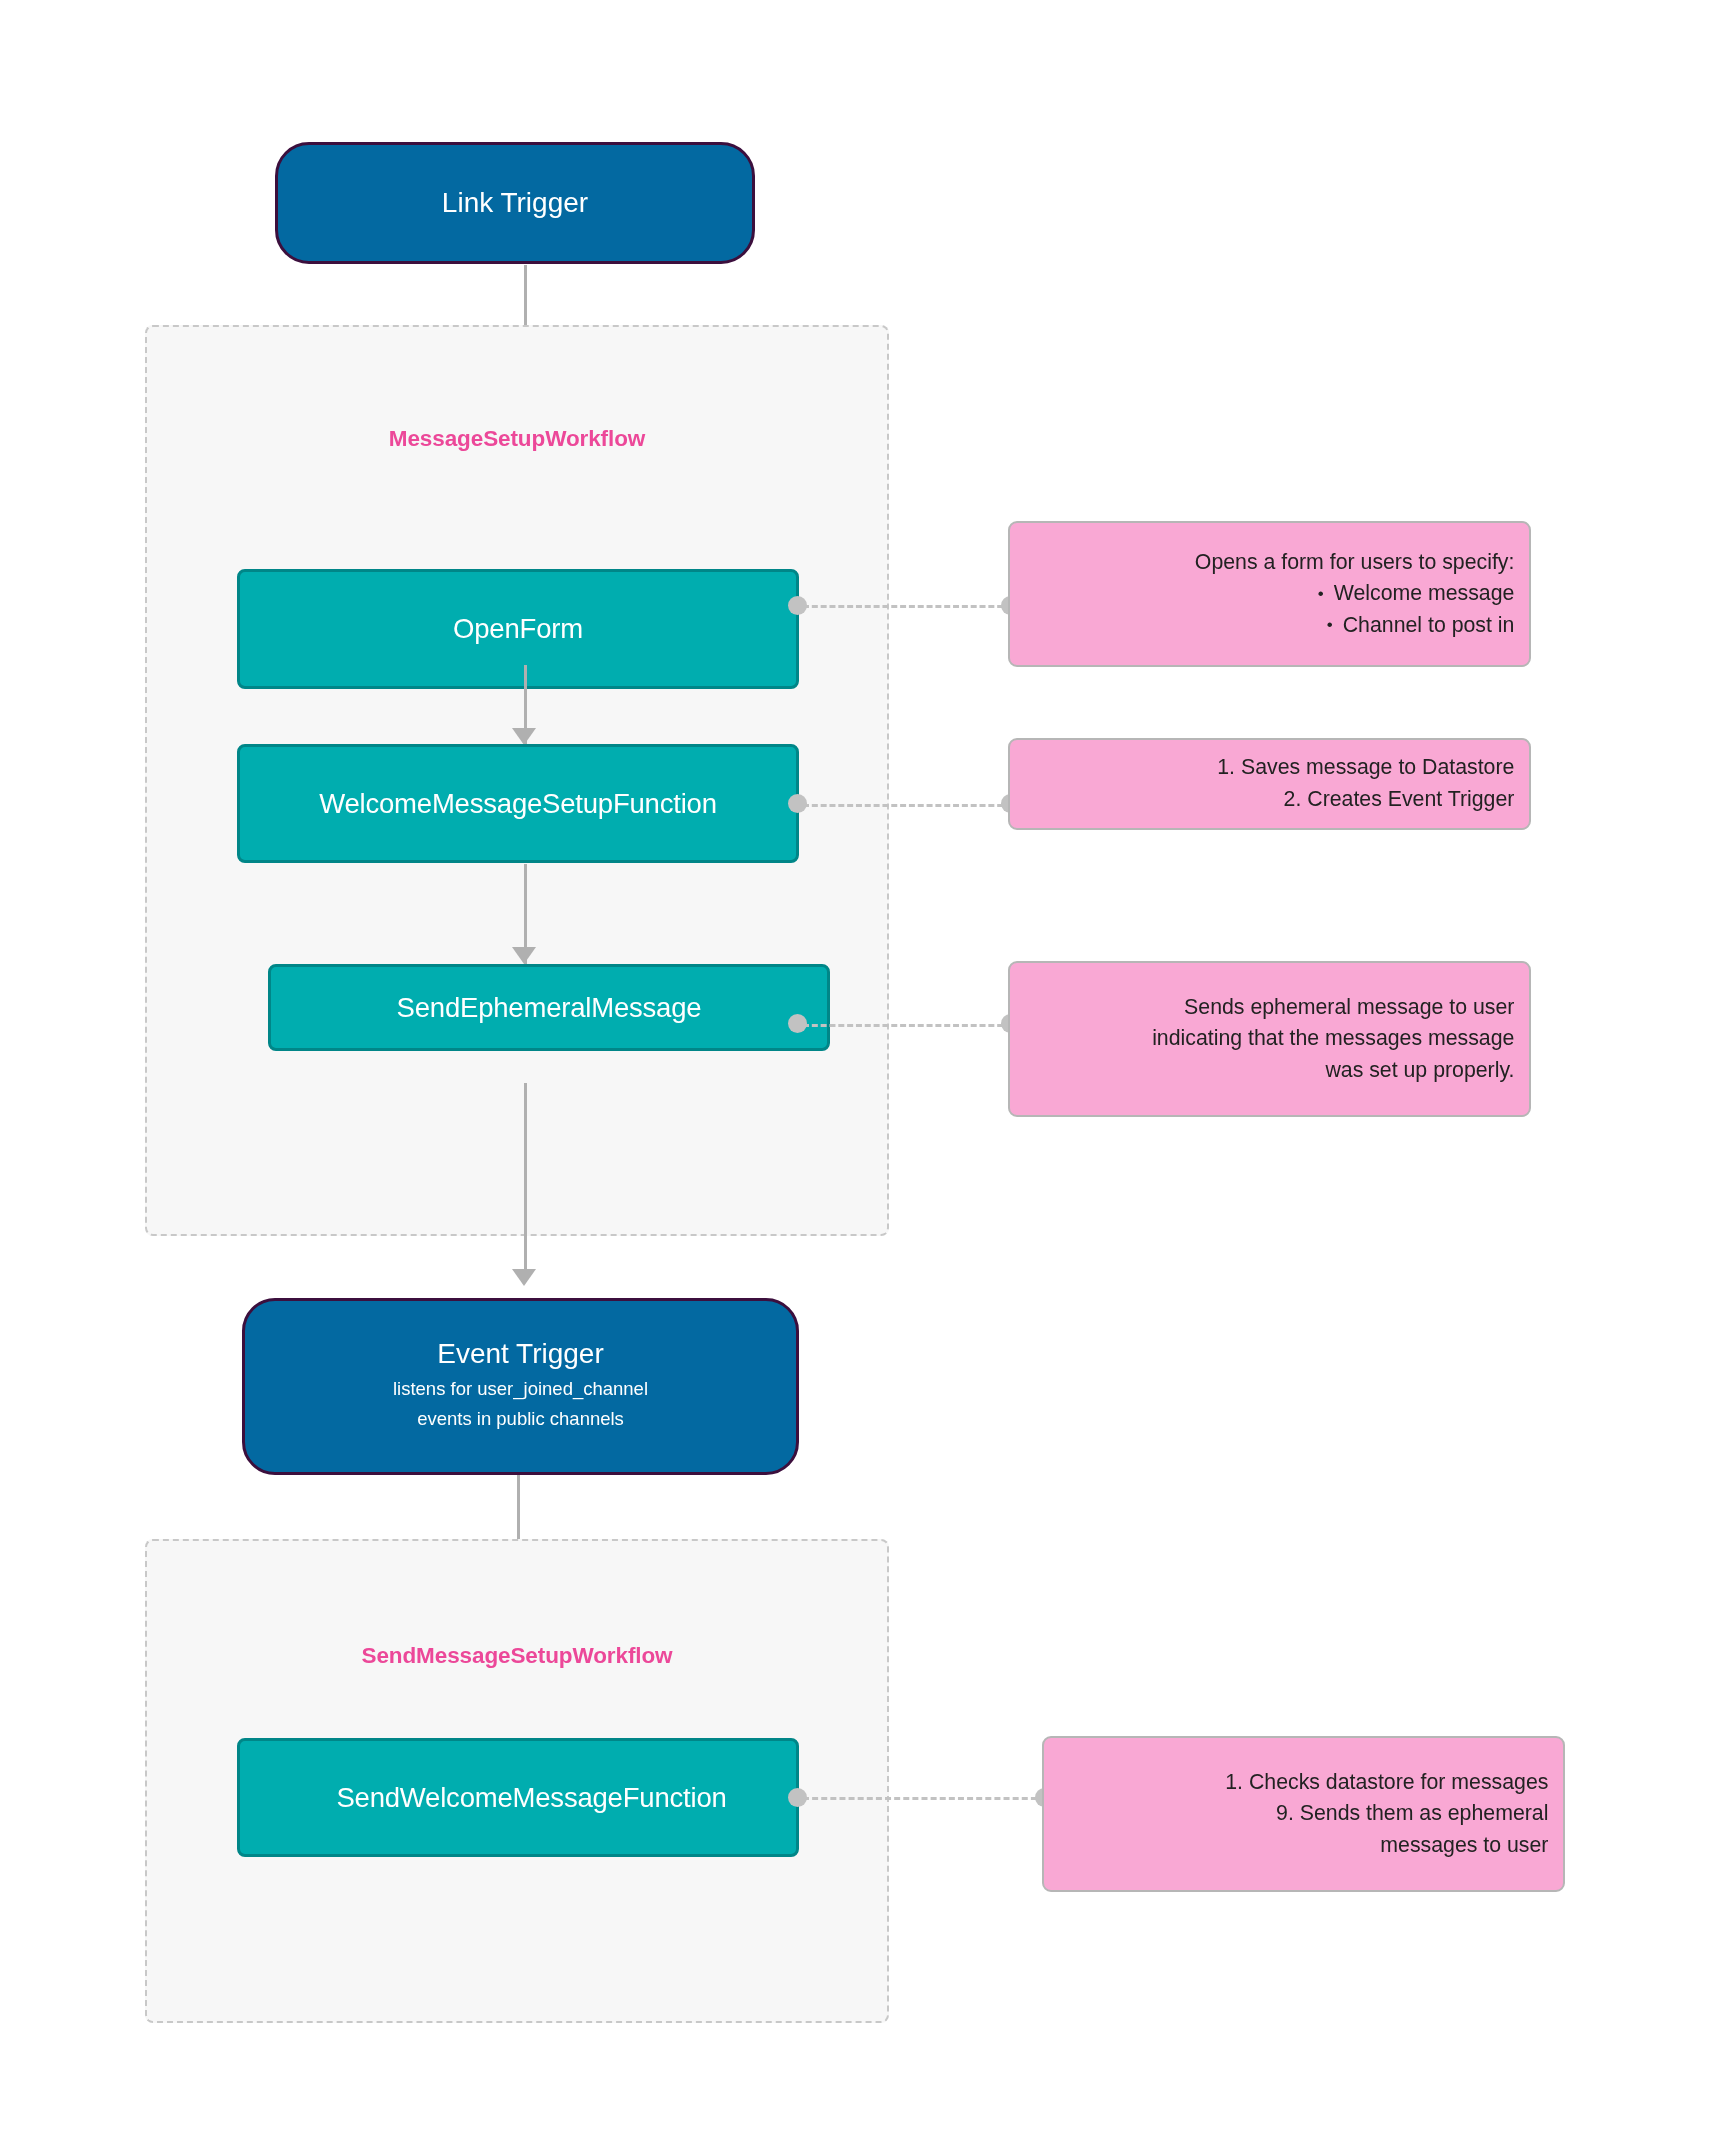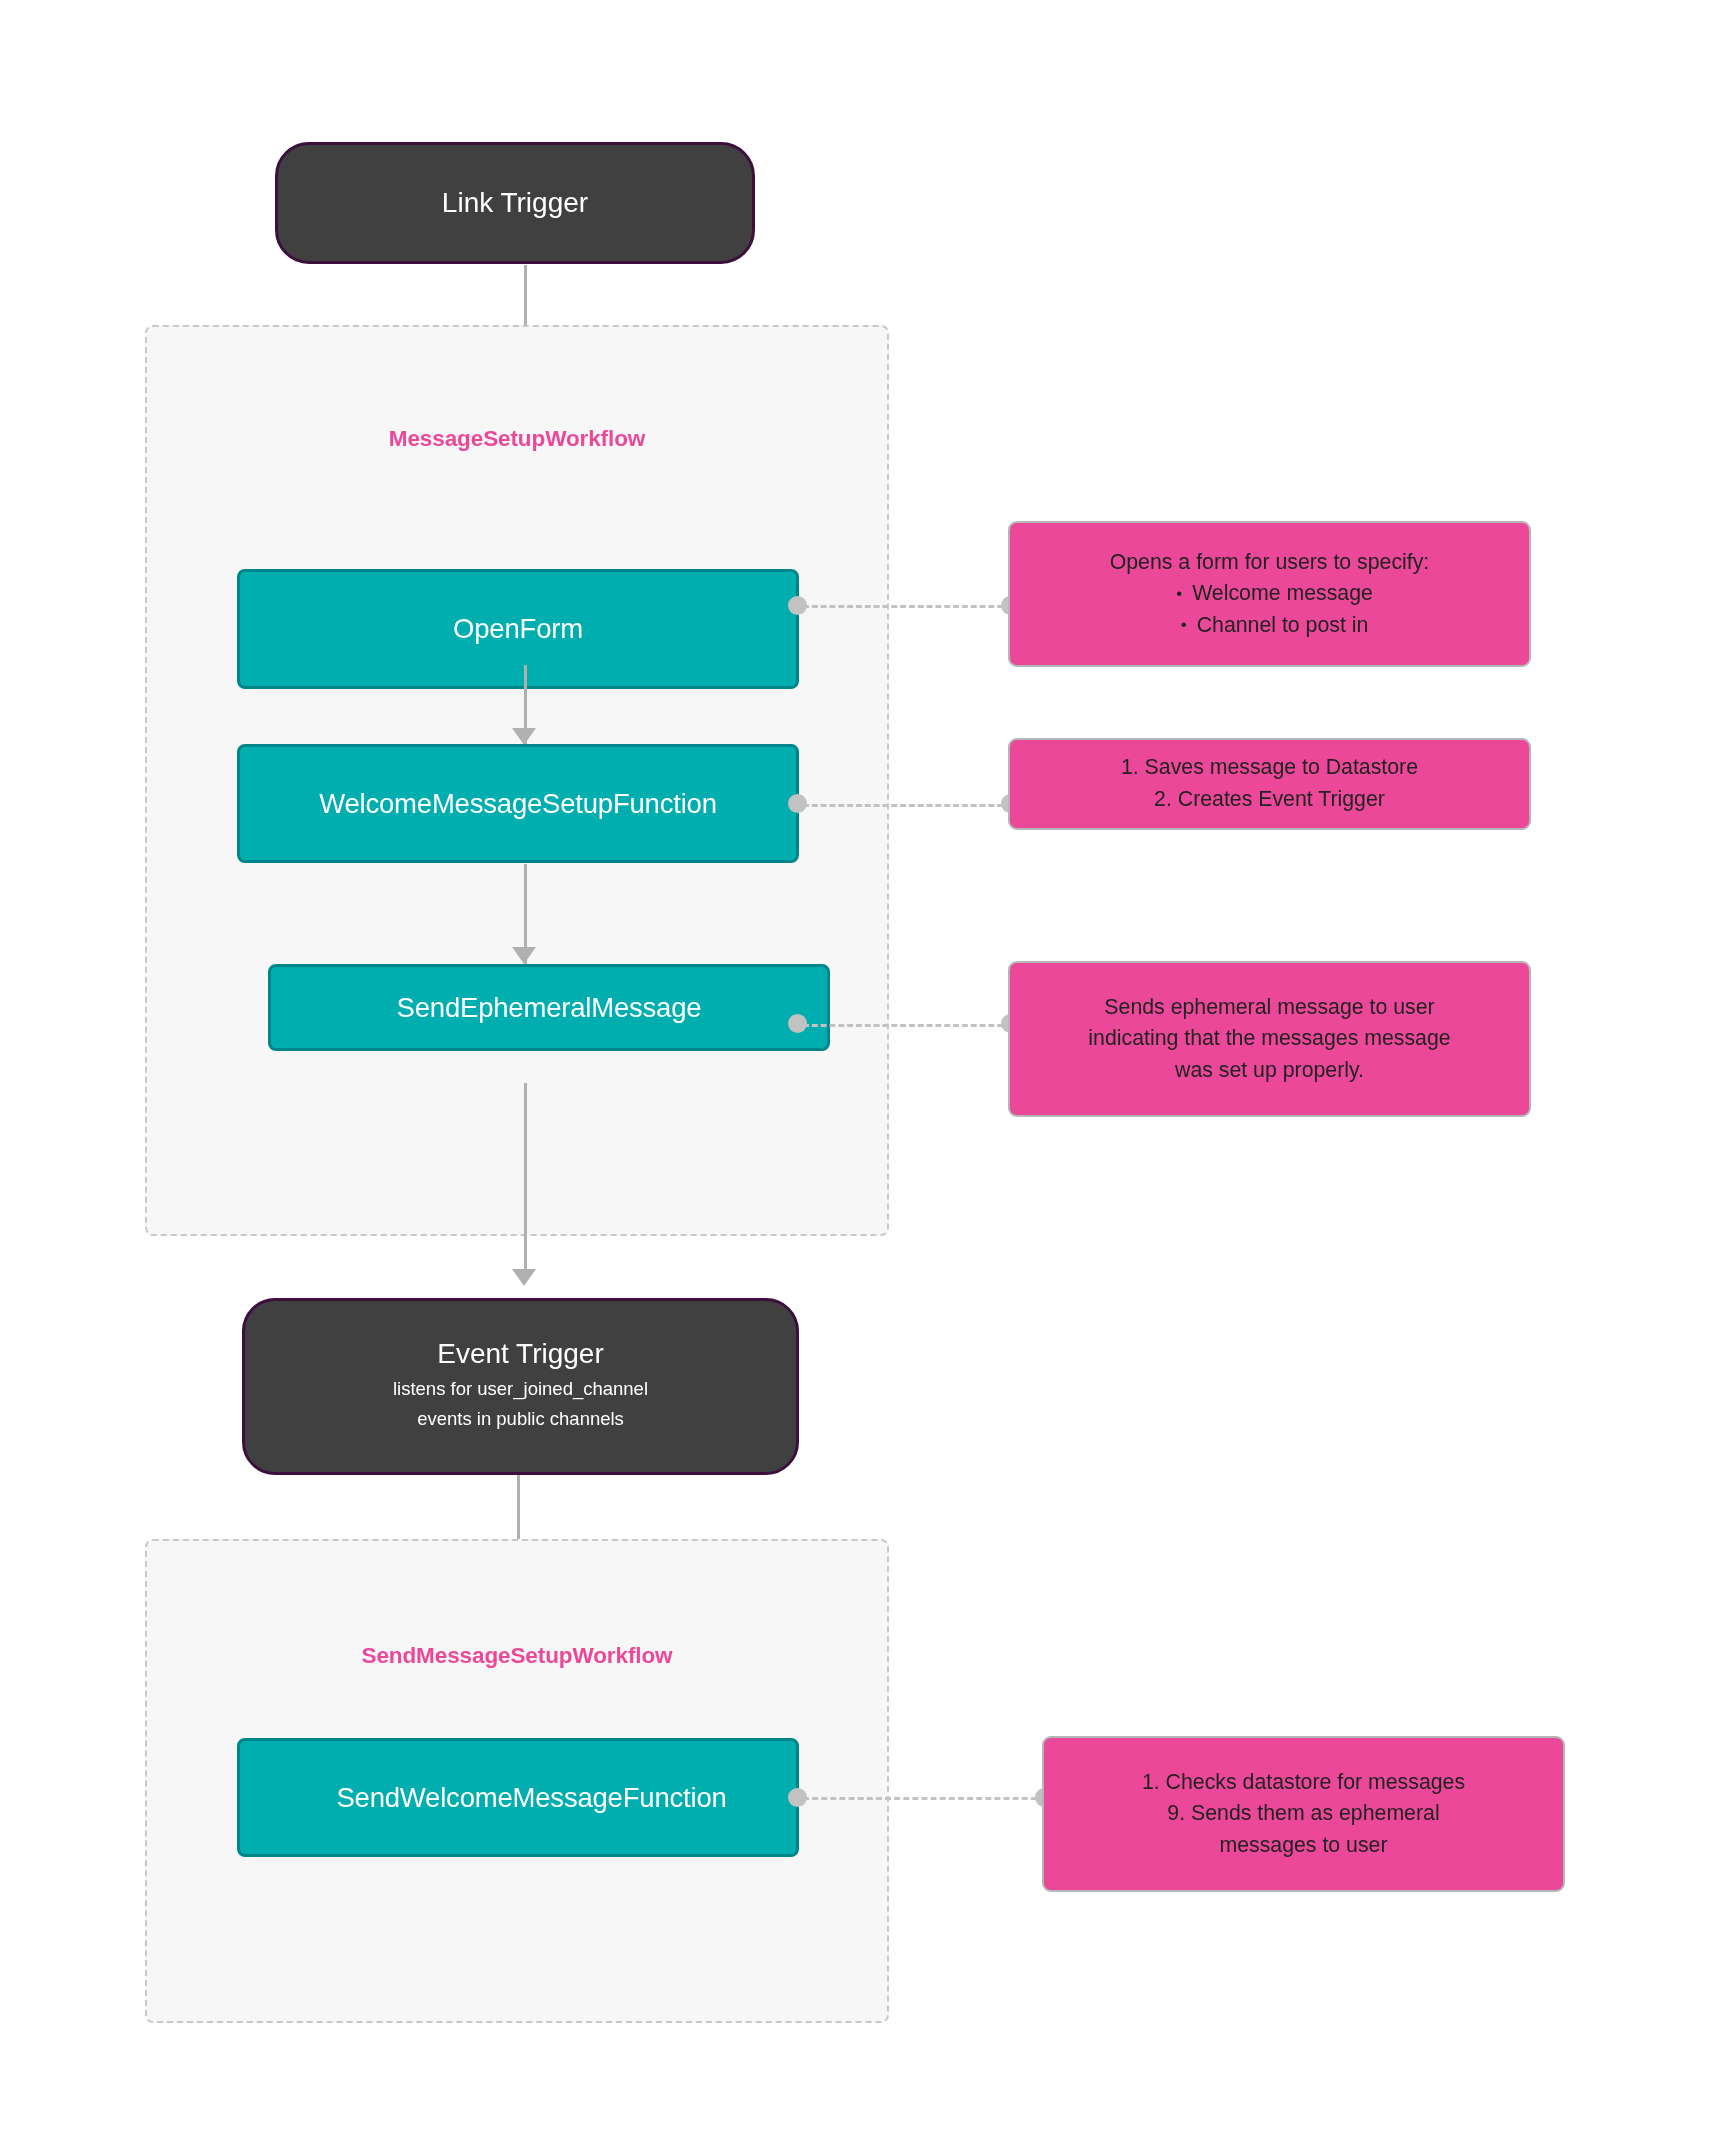--- a/index.html
+++ b/index.html
@@ -37,21 +37,21 @@
     font-weight: bold;
     color: #ec4899;
     text-align: center;
     letter-spacing: -0.1px;
     white-space: nowrap;
   }
 
   
   .trigger-node {
     position: absolute;
-    background: #404040;
+    background: #0369a1;
     border: 3.4px solid #3c0f3d;
     border-radius: 39px;
     box-sizing: border-box;
     display: flex;
     flex-direction: column;
     align-items: center;
     justify-content: center;
     color: #ffffff;
     text-align: center;
   }
@@ -79,27 +79,27 @@
     justify-content: center;
     color: #ffffff;
     font-size: 27.5px;
     text-align: center;
     letter-spacing: -0.2px;
   }
 
   
   .note-box {
     position: absolute;
-    background: #ec4899;
+    background: #f9a8d4;
     border: 2.8px solid #b6b6b6;
     border-radius: 9px;
     box-sizing: border-box;
     display: flex;
     flex-direction: column;
-    align-items: center;
+    align-items: flex-end;
     justify-content: center;
     color: #222222;
     font-size: 21.3px;
     line-height: 1.48;
     text-align: center;
     padding: 4.5px 14.6px;
   }
   .note-line { display: block; white-space: nowrap; }
   .note-bullet {
     display: block;

